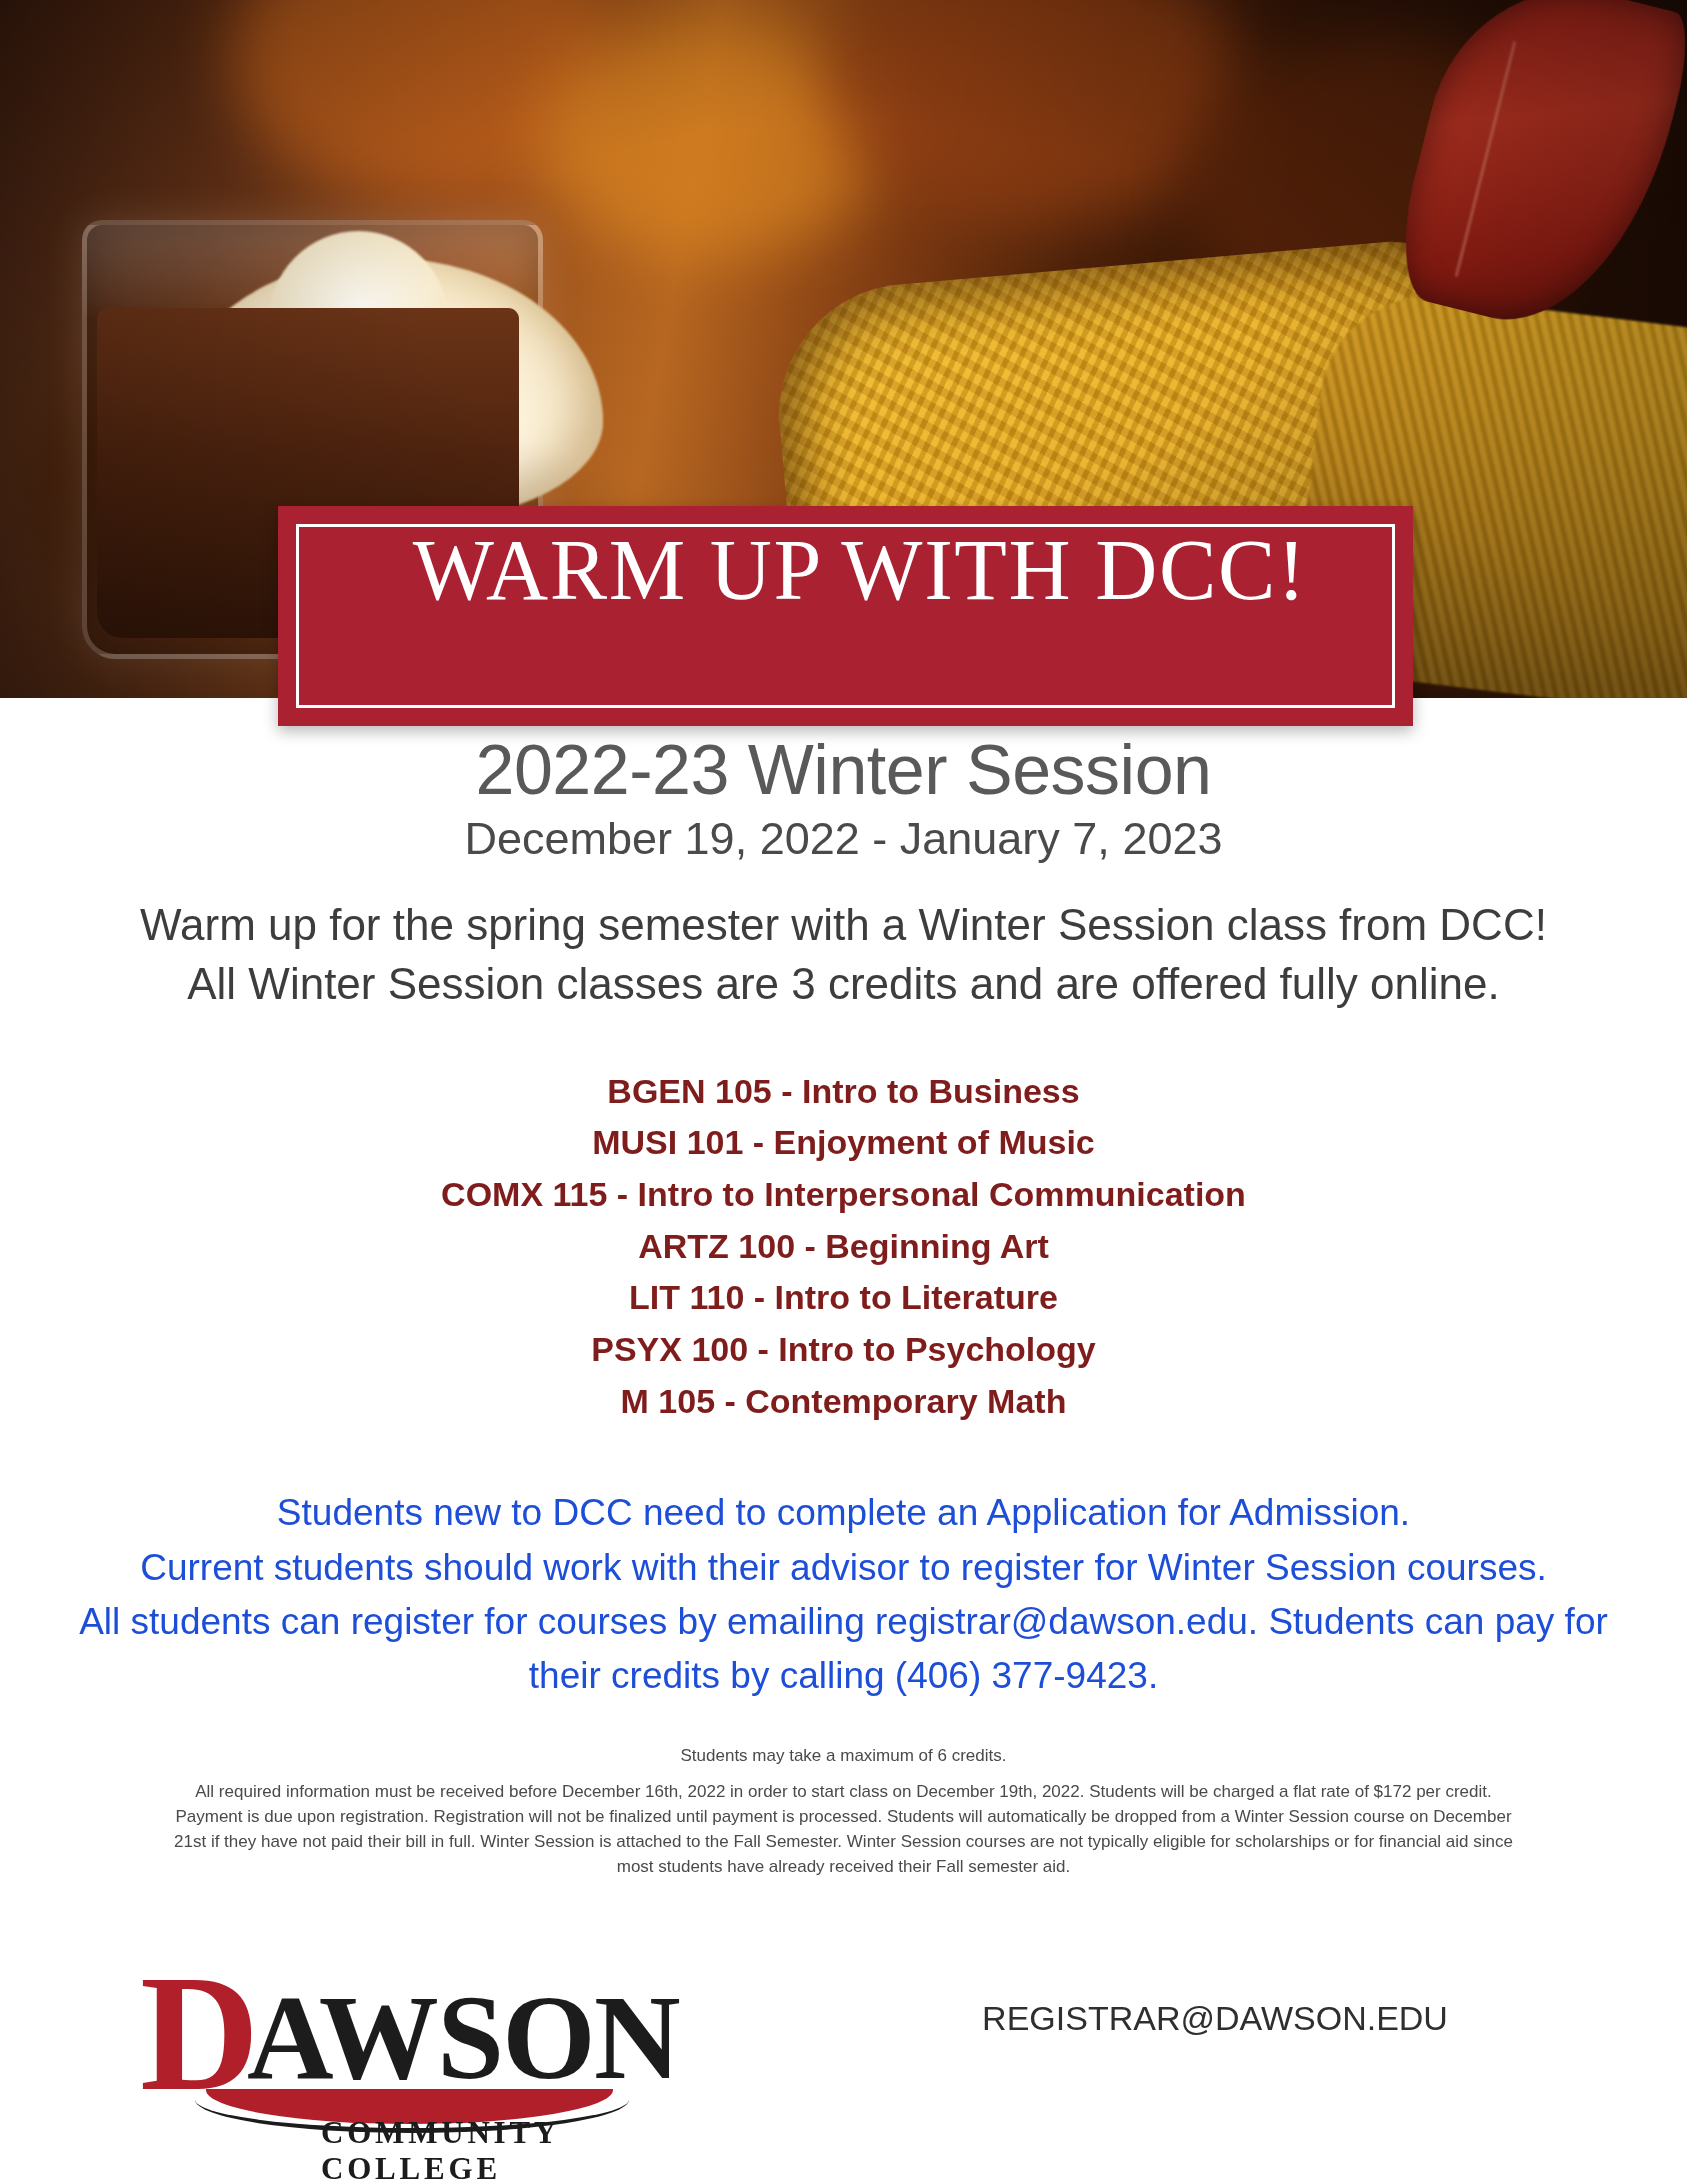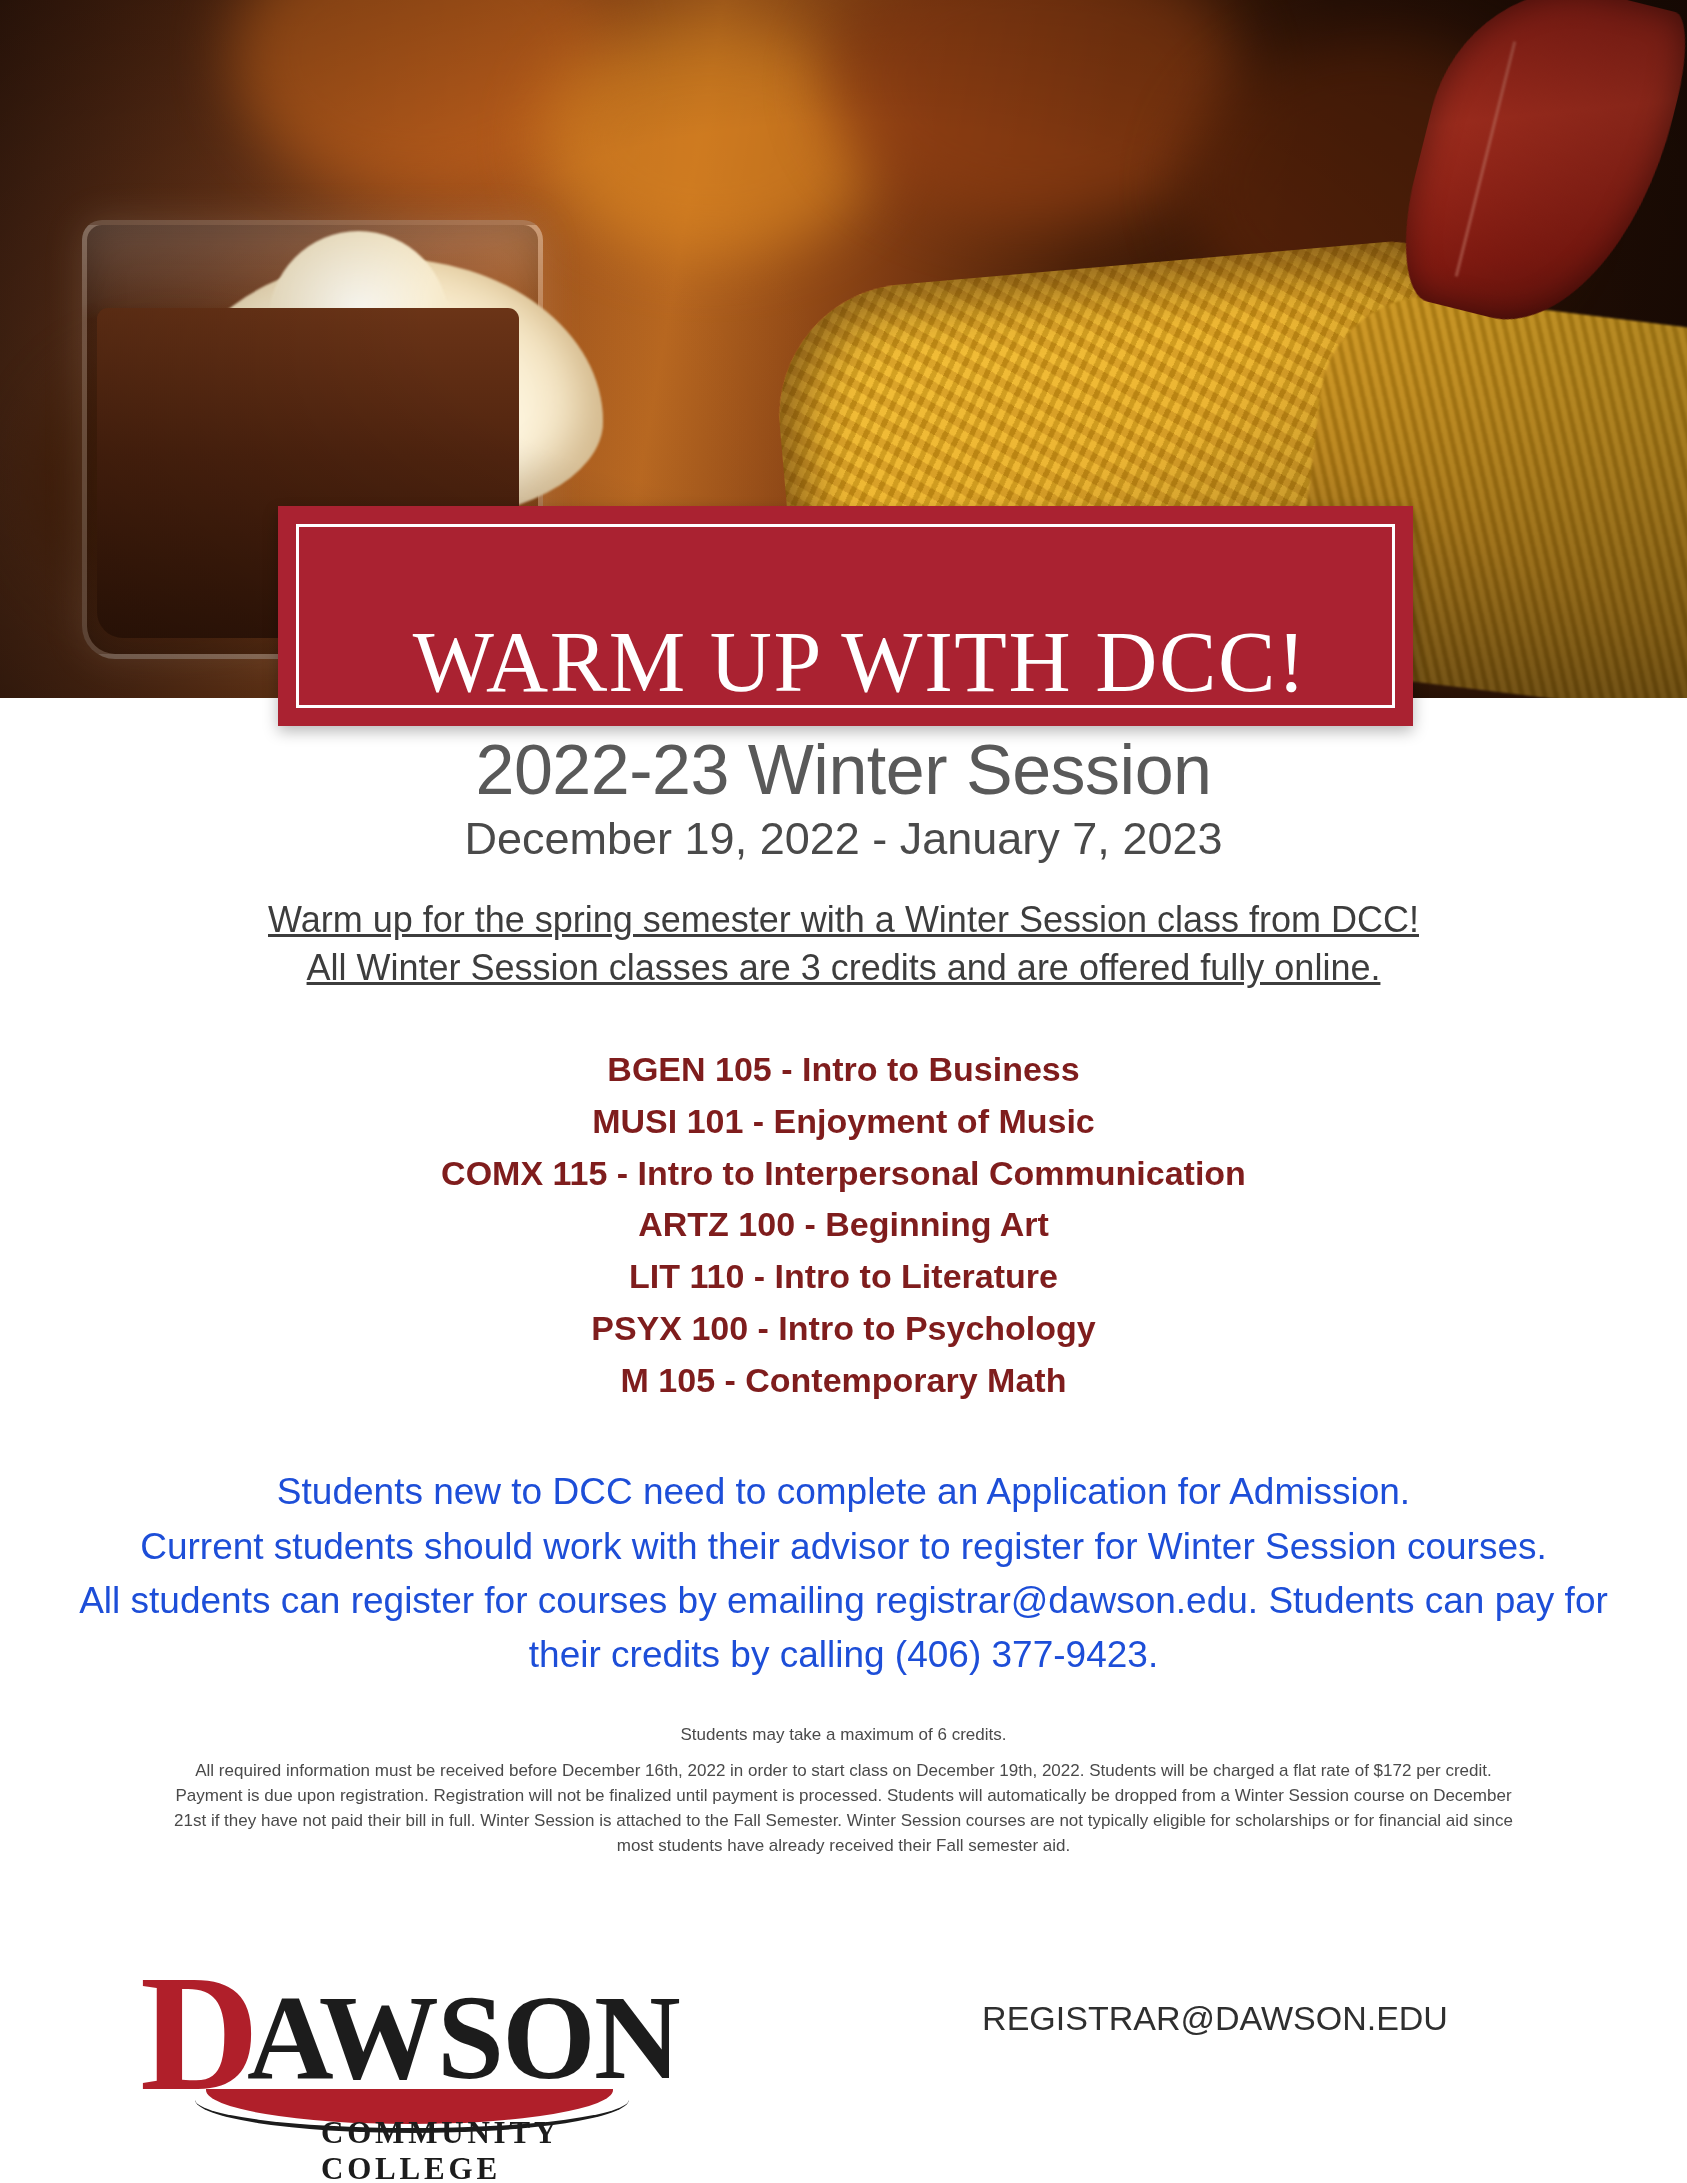--- a/index.html
+++ b/index.html
@@ -161,21 +161,21 @@
     box-shadow: 0 5.5px 14.3px rgba(0,0,0,0.28);
   }
   .banner-inner {
     position: absolute;
     left: 17.6px;
     top: 17.6px;
     right: 17.6px;
     bottom: 17.6px;
     border: 3.3px solid #ffffff;
     display: flex;
-    align-items: flex-end;
+    align-items: flex-start;
     justify-content: center;
     padding-left: 29px;
   }
   .banner-title {
     font-family: "Liberation Serif", serif;
     font-size: 86px;
     line-height: 1;
     color: #ffffff;
     letter-spacing: 1.6px;
     font-weight: 400;
@@ -199,26 +199,25 @@
     line-height: 1.12;
   }
   .session-dates {
     font-size: 45px;
     font-weight: 400;
     color: #4a4a4a;
     margin: 0 0 32px 0;
     line-height: 1.15;
   }
   .intro {
-    font-size: 36px;
+    font-size: 44px;
     font-weight: 400;
     color: #3d3d3d;
     line-height: 1.32;
     margin: 0;
-    text-decoration: underline;
   }
   .course-list {
     margin: 53px 0 0 0;
     padding: 0;
     list-style: none;
   }
   .course-list li {
     font-size: 34px;
     font-weight: bold;
     color: #7f1d1d;

